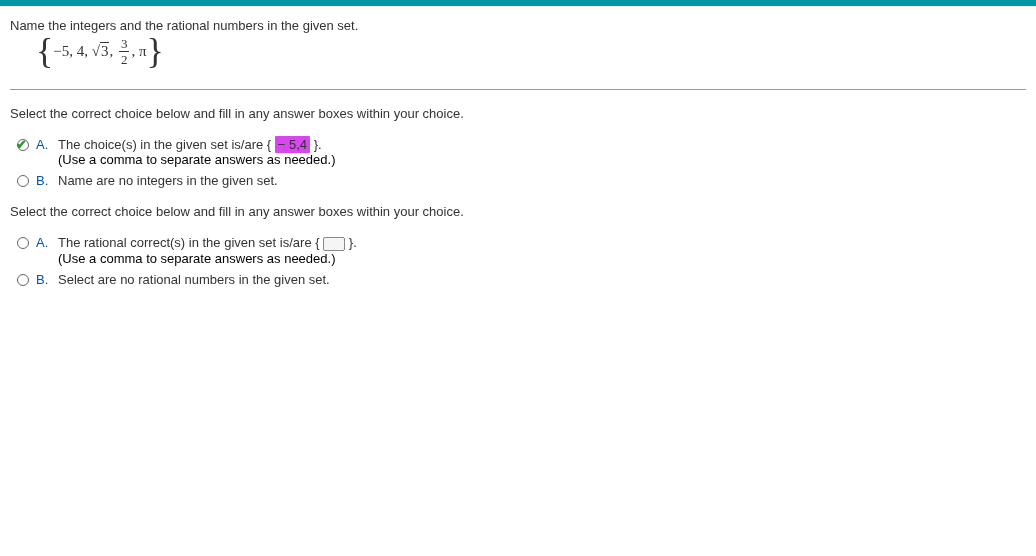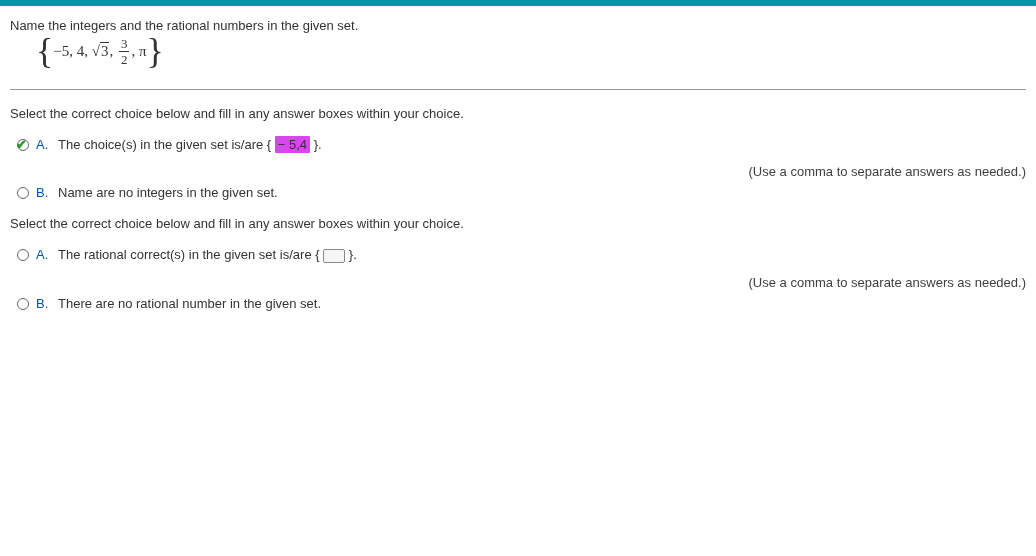--- a/index.html
+++ b/index.html
@@ -123,24 +123,23 @@
     .answer-box {
       display: inline-block;
       width: 22px;
       height: 14px;
       border: 1px solid #888;
       background: #f5f5f5;
       vertical-align: middle;
       border-radius: 2px;
     }
     .hint {
-      color: #404040;
+      color: #000000;
       display: block;
-      margin-top: 12px;
-      text-align: right;
+      margin-top: 0;
     }
     .group-1 {
       margin-bottom: 10px;
     }
   </style>
 </head>
 <body>
 
 <div class="top-bar"></div>
 
@@ -205,17 +204,17 @@
       <div class="choice-text">
         <span>The rational correct(s) in the given set is/are </span>{ <span class="answer-box"></span> }<span>.</span>
         <span class="hint">(Use a comma to separate answers as needed.)</span>
       </div>
     </div>
     <div class="choice-row">
       <div class="radio-wrap">
         <div class="radio"></div>
       </div>
       <div class="choice-label">B.</div>
-      <div class="choice-text">There are no rational number in the given set.</div>
+      <div class="choice-text">Select are no rational numbers in the given set.</div>
     </div>
   </div>
 
 </div>
 
 </body></html>

